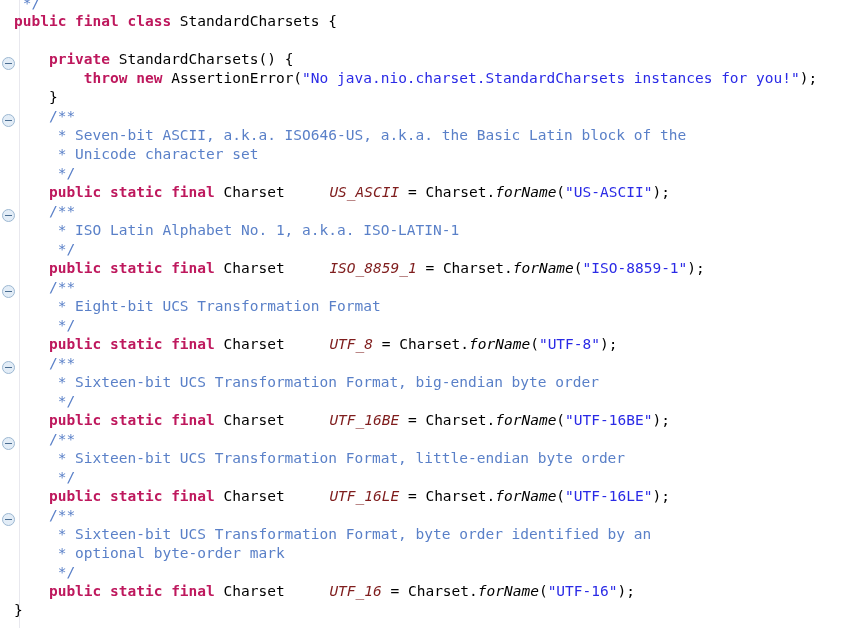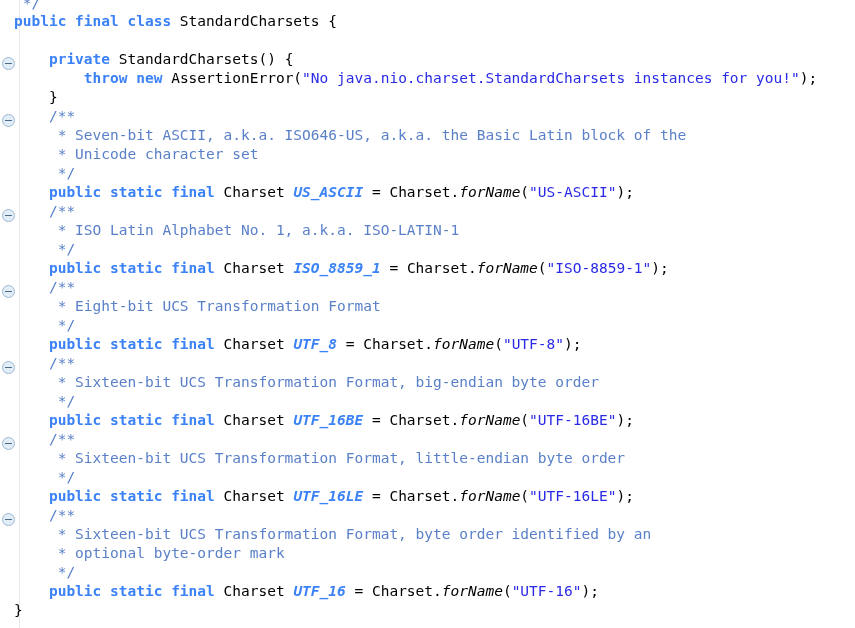--- a/index.html
+++ b/index.html
@@ -72,24 +72,24 @@
     color: #000000;
   }
   .ln {
     position: absolute;
     left: 14px;
     height: 19px;
     white-space: pre;
   }
 
   
-  .kw      { color: #3b82f6; font-weight: bold; }          
+  .kw      { color: #be185d; font-weight: bold; }          
   .str     { color: #2a2ae6; }                              
   .jdoc    { color: #5a80c8; }                              
-  .sfield  { color: #3b82f6; font-weight: bold; font-style: italic; }  
+  .sfield  { color: #7f1d1d; font-weight: normal; font-style: italic; margin-left: 36px; }  
   .smeth   { color: #000000; font-style: italic; }          
   .plain   { color: #000000; }
 </style>
 </head>
 <body>
 
 <div id="editor">
 
   <div id="gutter">
     <div id="gutter-rule"></div>

